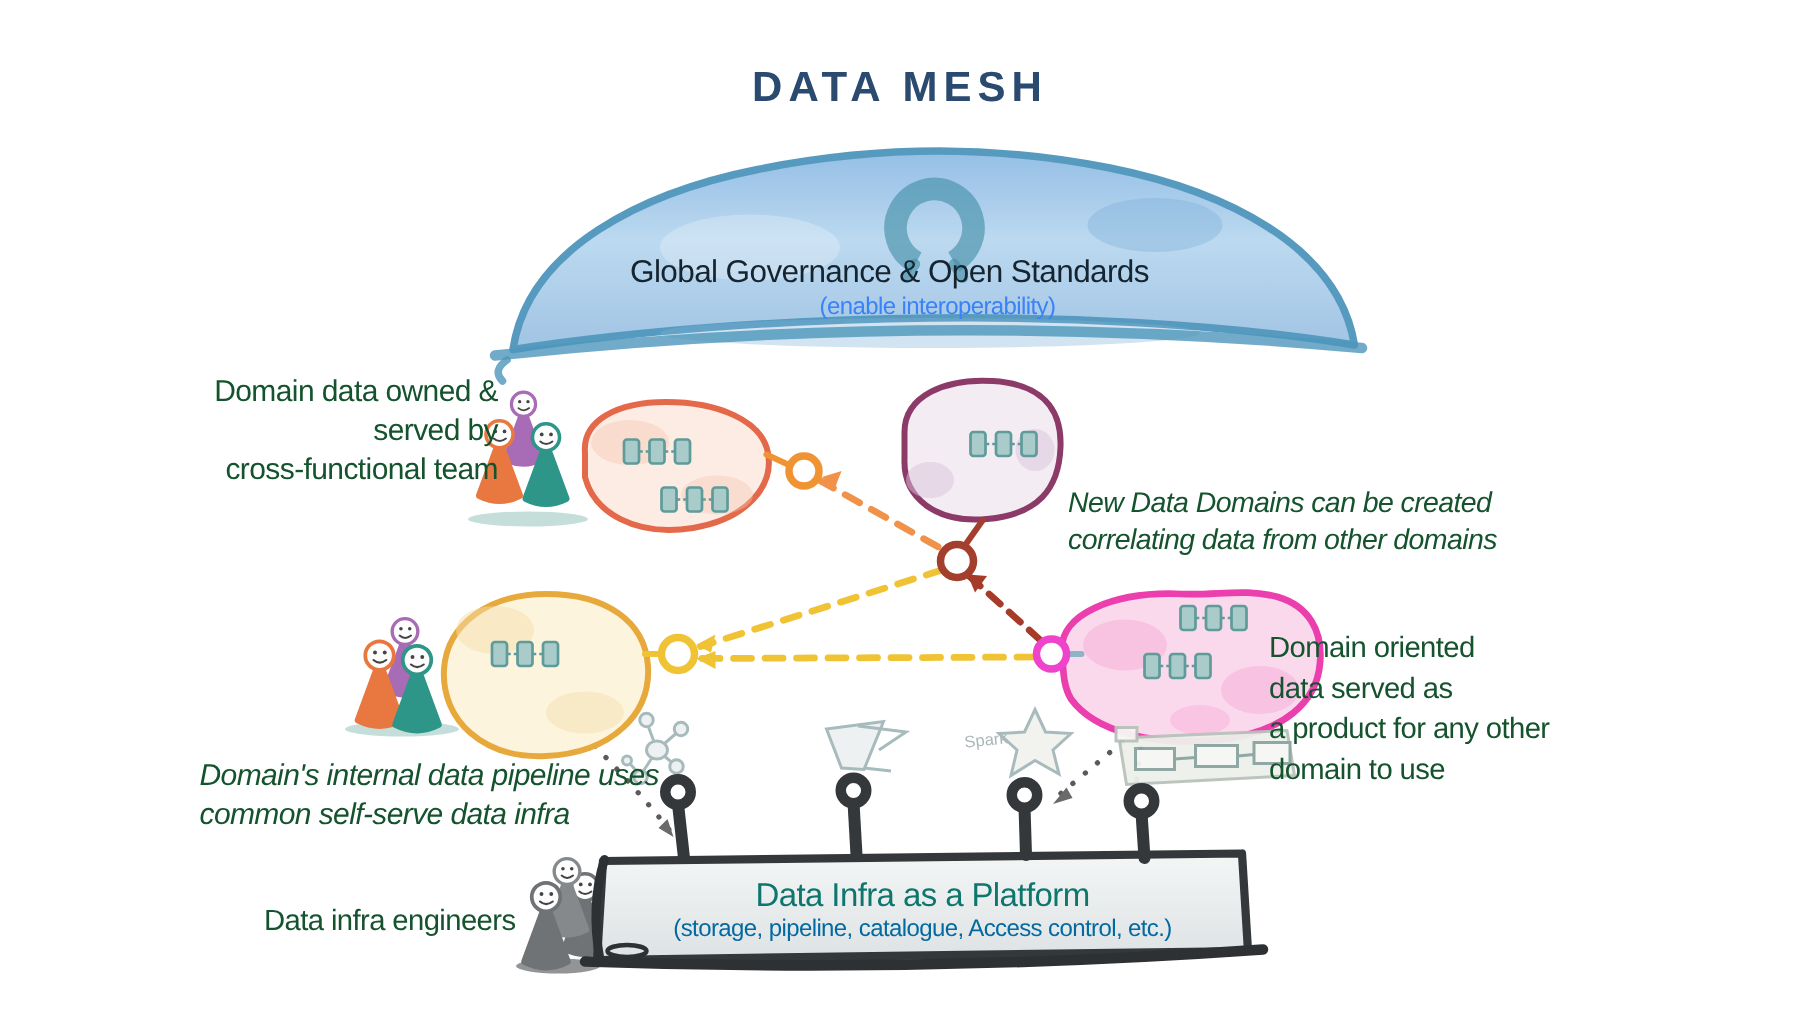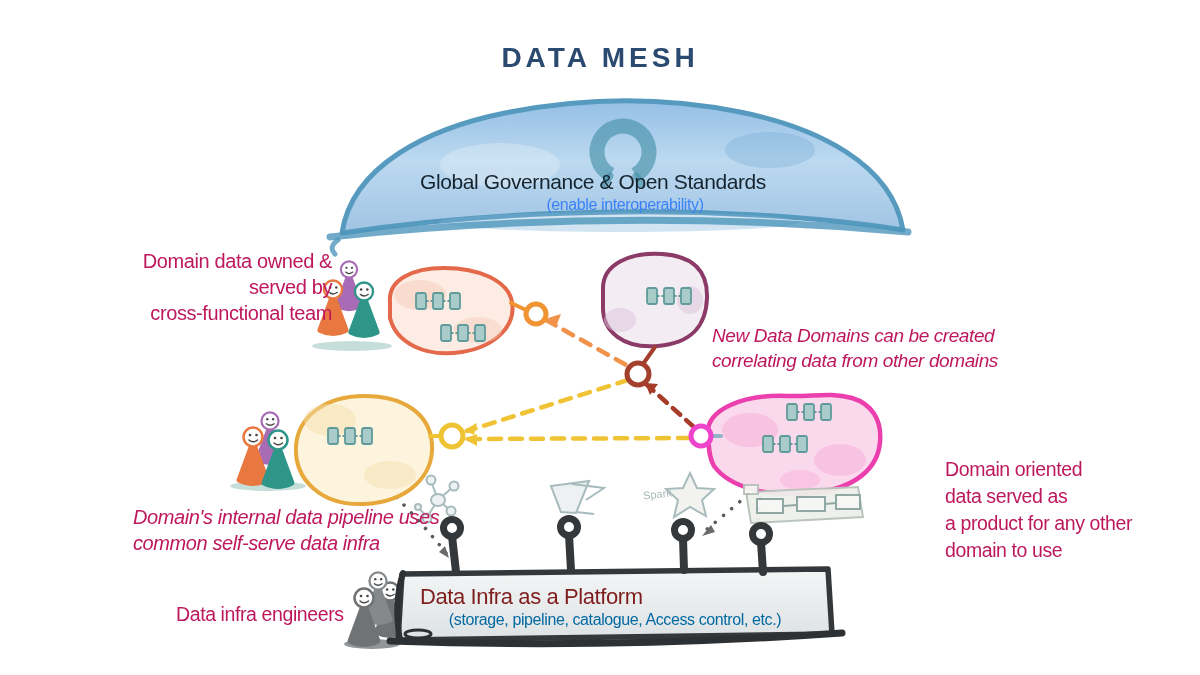--- a/index.html
+++ b/index.html
@@ -1,29 +1,29 @@
 <!DOCTYPE html>
 <html><head>
 <meta charset="utf-8">
 <style>
   html,body{margin:0;padding:0;background:#fff;}
   .stage{position:relative;width:1172px;height:675px;background:#ffffff;overflow:hidden;
          font-family:"Liberation Sans",sans-serif;color:#1d1f20;}
   .stage svg{position:absolute;inset:0;}
-  .label{position:absolute;white-space:pre-line;letter-spacing:-0.4px;line-height:1.3;color:#be185d;}
+  .label{position:absolute;white-space:pre-line;letter-spacing:-0.4px;line-height:1.3;color:#14532d;}
   .title{left:0;top:40px;width:1200px;text-align:center;font-size:28px;font-weight:700;
          letter-spacing:4px;color:#2b4a70;}
   .gov-heading{left:420px;top:168px;width:410px;text-align:left;font-size:21px;color:#15242e;font-weight:500;}
   .gov-sub{left:420px;top:195px;width:410px;text-align:center;font-size:16px;color:#3b82f6;}
   .owned{left:128px;top:248px;width:204px;text-align:right;font-size:20px;}
   .newdomains{left:712px;top:324px;width:300px;font-style:italic;font-size:19px;}
-  .product{left:945px;top:419px;width:230px;font-size:19.5px;line-height:1.38;margin-top:37px;}
+  .product{left:846px;top:419px;width:230px;font-size:19.5px;line-height:1.38;}
   .pipeline{left:133px;top:504px;width:320px;font-style:italic;font-size:20px;}
   .engineers{left:176px;top:602px;width:220px;font-size:19.5px;}
-  .plat-heading{left:420px;top:583px;width:390px;font-size:22px;font-weight:500;color:#7f1d1d;}
+  .plat-heading{left:420px;top:583px;width:390px;text-align:center;font-size:22px;font-weight:500;color:#0f766e;}
   .plat-sub{left:420px;top:610px;width:390px;text-align:center;font-size:16px;color:#0369a1;}
   .spark{left:643px;top:487px;font-size:11px;color:#a9b7b8;transform:rotate(-6deg);letter-spacing:0;}
 </style>
 </head>
 <body>
 
 <div class="stage">
 
 <svg width="1200" height="675" viewBox="0 0 1200 675">
   <defs>

